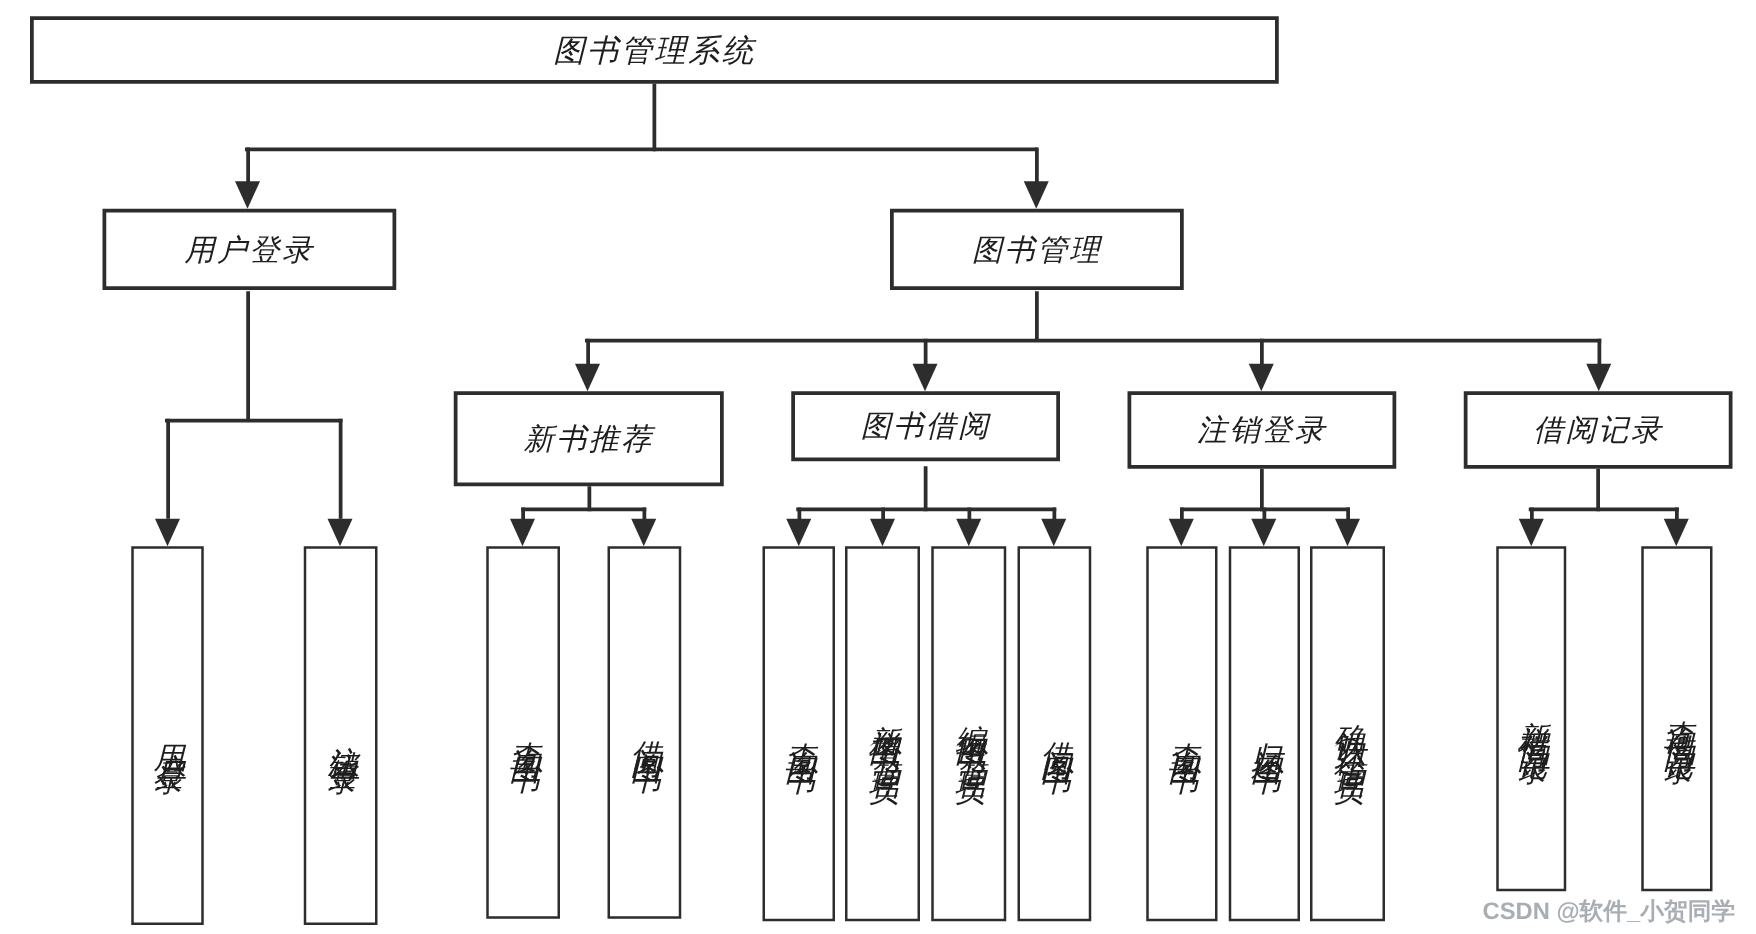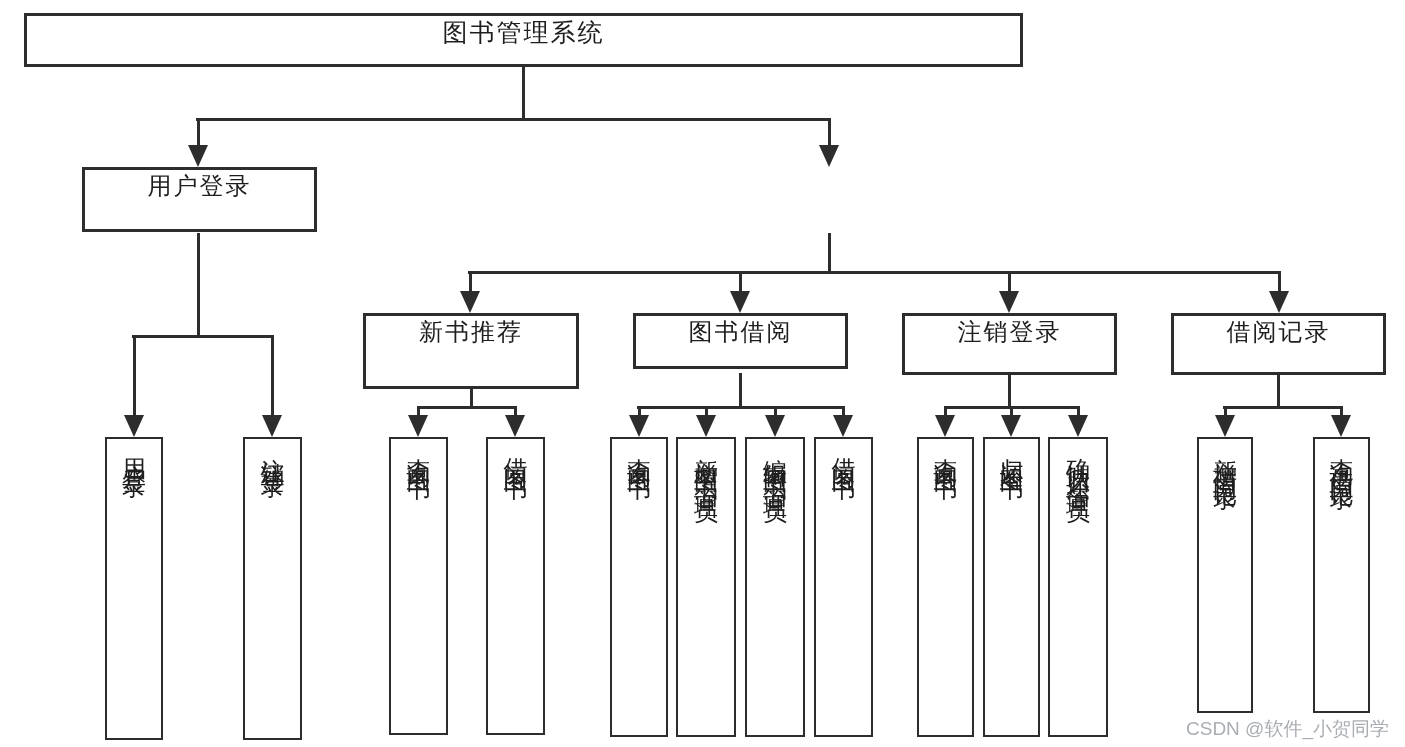--- a/index.html
+++ b/index.html
@@ -8,35 +8,35 @@
     --text:#1e1e1e;
     --background:#ffffff;
     --watermark:#a9aeb4;
   }
   *{margin:0;padding:0;box-sizing:border-box;}
   html,body{background:var(--background);}
   body{font-family:"Liberation Sans","DejaVu Sans",sans-serif;color:var(--text);}
   .canvas{position:relative;width:1405px;height:747px;background:var(--background);overflow:hidden;}
 
   .box{position:absolute;background:var(--background);border:2.5px solid var(--box-border);
-       display:flex;justify-content:center;}
+       display:flex;align-items:center;justify-content:center;font-style:italic;}
   .hnode{border-width:3px;font-size:24px;letter-spacing:2px;}
   .hnode.root{font-size:25px;}
   .vnode .vlbl{writing-mode:vertical-rl;text-orientation:mixed;font-size:24px;line-height:1;
        letter-spacing:6px;white-space:nowrap;}
 
   .ln{position:absolute;background:var(--line);}
   .ln-v{width:3px;}
   .ln-h{height:3px;}
   .arrow{position:absolute;width:0;height:0;
        border-left:10px solid transparent;border-right:10px solid transparent;
        border-top:22px solid var(--line);}
 
   .watermark{position:absolute;font-size:19px;color:var(--watermark);white-space:nowrap;
-       text-shadow:0 0 3px #ffffff,1px 1px 0 #ffffff;z-index:20;}
+       text-shadow:0 0 3px #ffffff,1px 1px 0 #ffffff;z-index:20;font-weight:bold;}
 </style>
 </head>
 <body>
 
 <div class="canvas">
 
   <div class="ln ln-v" style="left:522px;top:66px;height:55px"></div>
   <div class="ln ln-h" style="left:196px;top:118px;width:634px"></div>
   <div class="ln ln-v" style="left:196.5px;top:118px;height:32px"></div>
   <div class="ln ln-v" style="left:828px;top:118px;height:32px"></div>
@@ -96,20 +96,23 @@
   <div class="arrow" style="left:1331px;top:415px"></div>
 
   <div class="box hnode root" style="left:24px;top:13px;width:999px;height:54px">
     <span>图书管理系统</span>
   </div>
 
   <div class="box hnode" style="left:82px;top:167px;width:235px;height:65px">
     <span>用户登录</span>
   </div>
 
+  <div class="box hnode" style="left:712px;top:167px;width:235px;height:65px">
+    <span>图书管理</span>
+  </div>
 
   <div class="box hnode" style="left:363px;top:313px;width:216px;height:76px">
     <span>新书推荐</span>
   </div>
 
   <div class="box hnode" style="left:633px;top:313px;width:215px;height:56px">
     <span>图书借阅</span>
   </div>
 
   <div class="box hnode" style="left:902px;top:313px;width:215px;height:62px">

